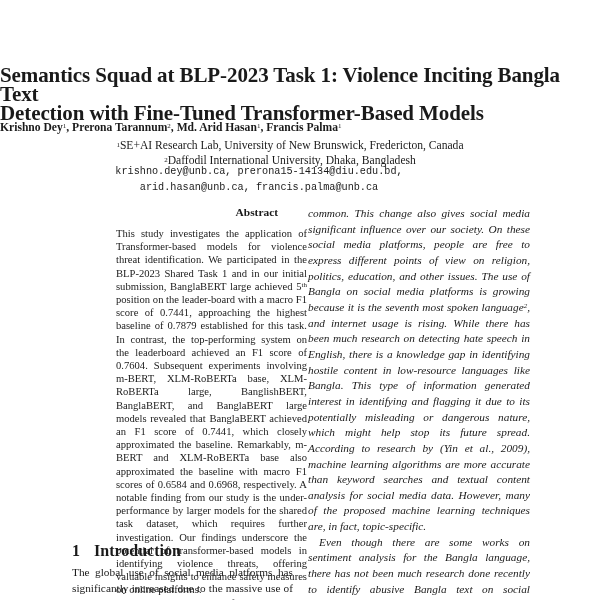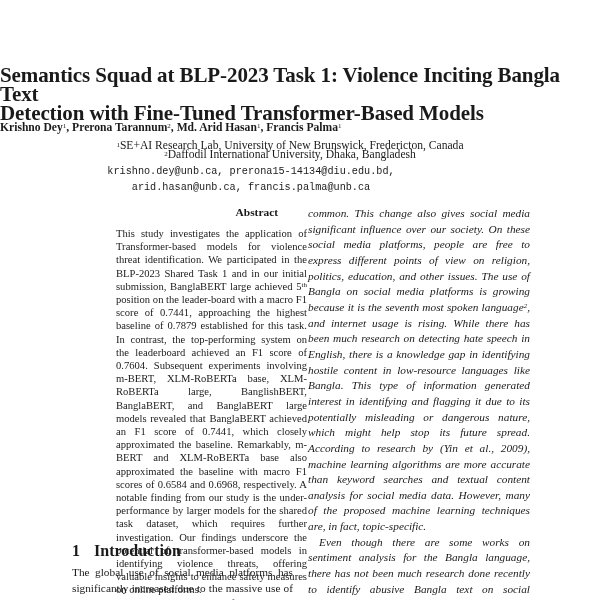--- a/index.html
+++ b/index.html
@@ -4,22 +4,22 @@
 <style>
   html, body { margin:0; padding:0; background:#ffffff; }
   body { width:600px; height:600px; overflow:hidden; position:relative;
          font-family:"Liberation Serif", "DejaVu Serif", serif; color:#1a1a1a; }
   .title { position:absolute; left:0; width:600px; top:66px; text-align:left;
            font-weight:bold; font-size:21px; line-height:19px; letter-spacing:-0.1px; }
   .authors { position:absolute; left:0; width:600px; top:120px; 
              font-weight:bold; font-size:11.6px; line-height:15px; }
   .affil { position:absolute; left:0; width:580px; text-align:center; font-size:11.6px; line-height:24px; }
   .affil1 { top:134px; }
-  .affil2 { top:143px; }
-  .emails { position:absolute; left:0; width:502px; top:164px; text-align:center;
+  .affil2 { top:149px; }
+  .emails { position:absolute; left:8px; width:502px; top:164px; text-align:center;
             font-family:"Liberation Mono", "DejaVu Sans Mono", monospace; font-size:10.2px; line-height:15.5px; }
   sup { font-size:7px; vertical-align:top; position:relative; top:-1px; font-weight:normal; }
   .abstract-head { position:absolute; left:88px; width:190px; top:206px; text-align:right;
                    font-weight:bold; font-size:11.4px; }
   .abstract { position:absolute; left:88px; width:191px; top:227px; font-size:10.6px;
               line-height:13.2px; text-align:justify; hyphens:manual;margin-left:28px; }
   .section-head { position:absolute; left:72px; top:542px; font-weight:bold; font-size:16px; }
   .section-head .num { display:inline-block; width:22px; }
   .intro { position:absolute; left:72px; width:221px; top:565px; font-size:11.3px;
            line-height:15.6px; text-align:justify; }

